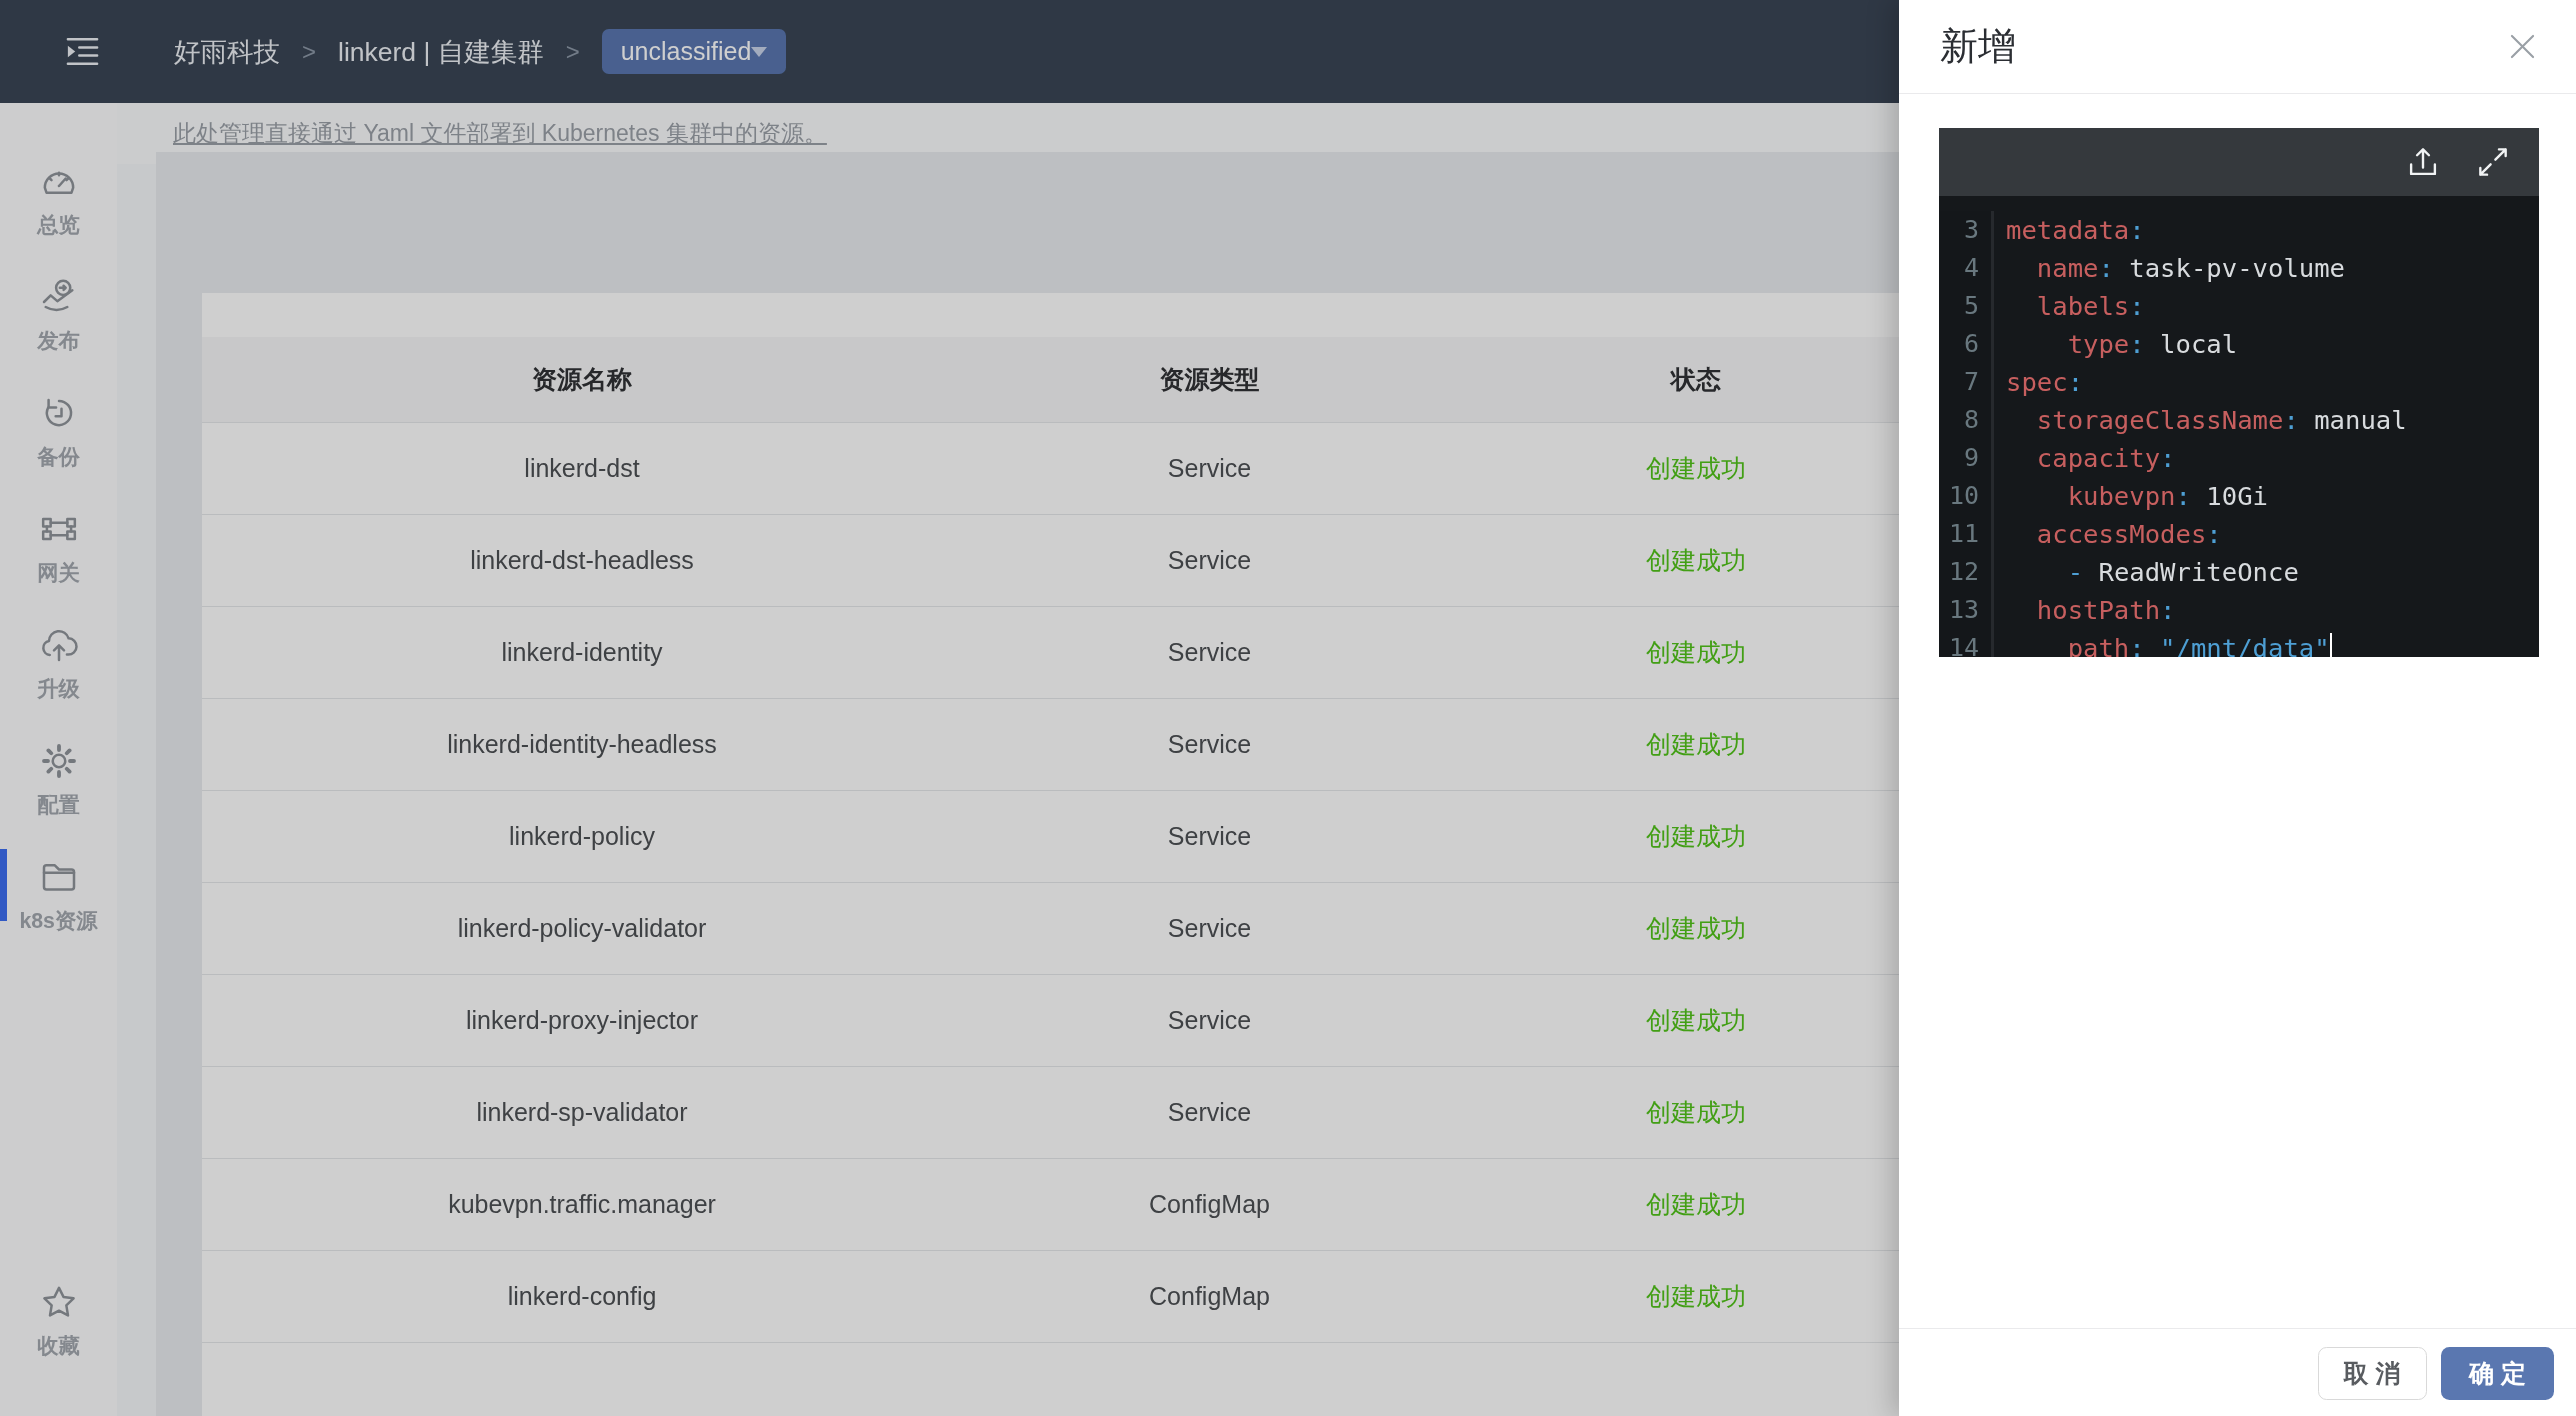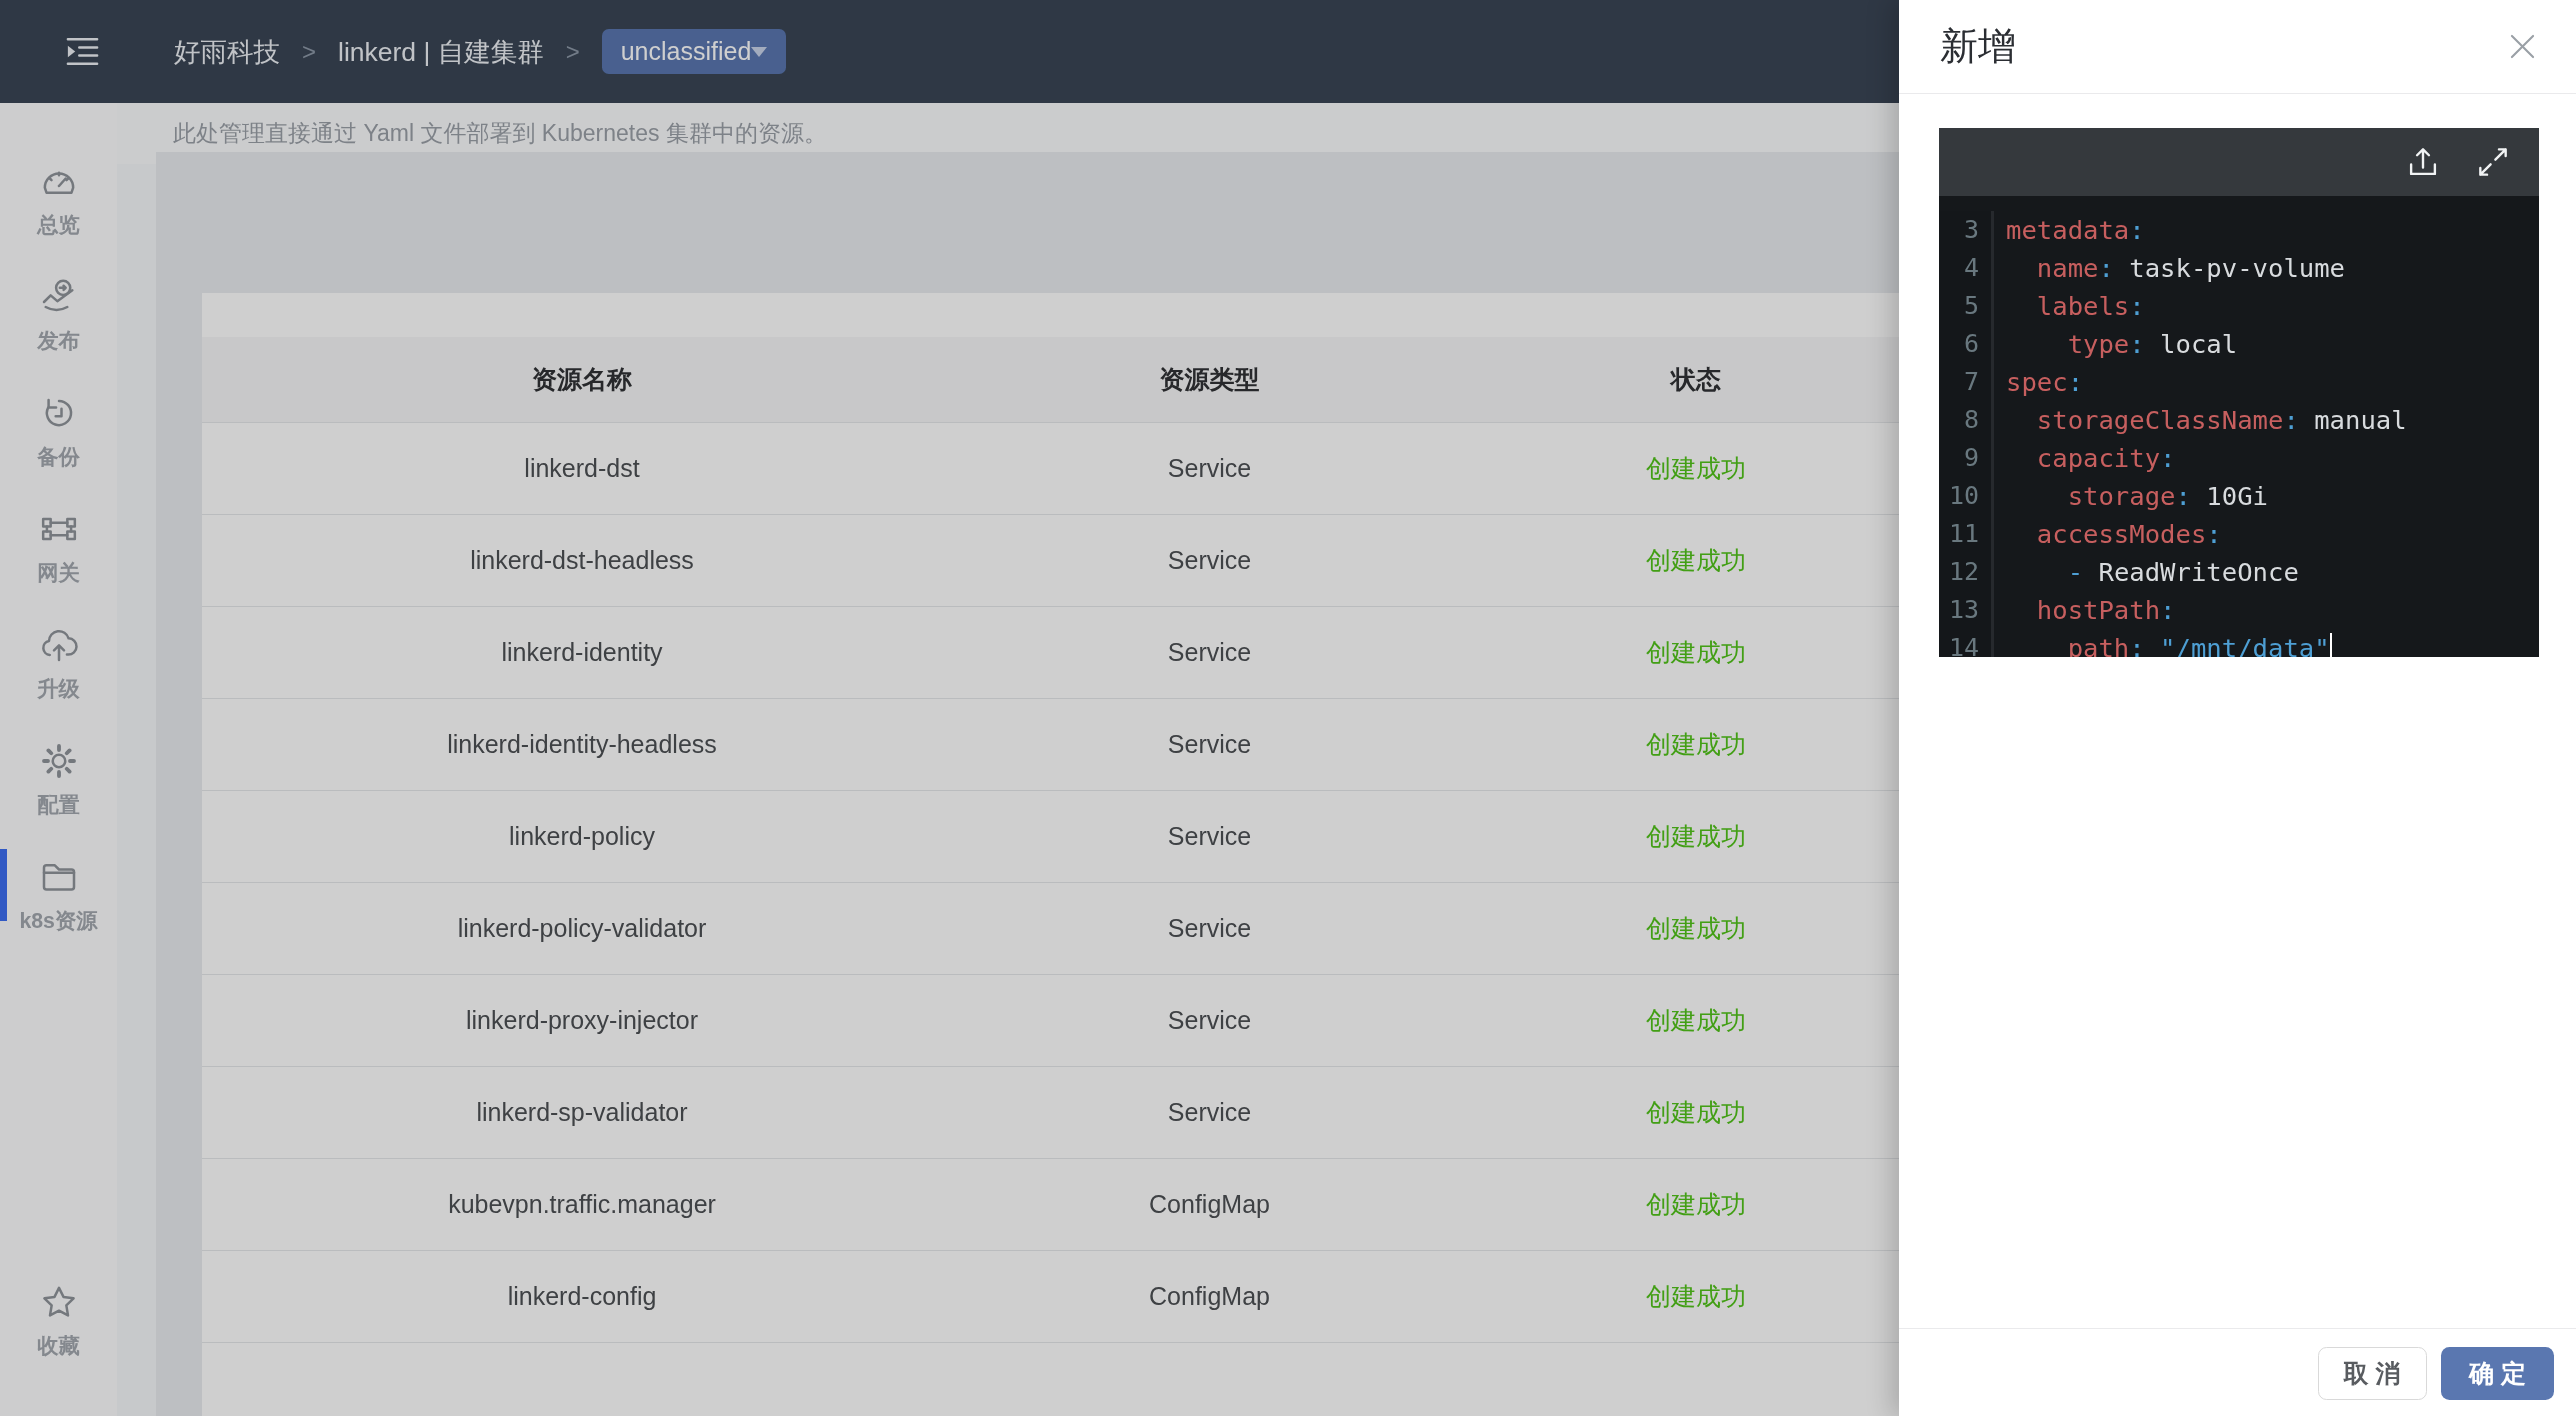--- a/index.html
+++ b/index.html
@@ -41,21 +41,21 @@
   .side-item .lbl{ margin-top:8.5px; font-size:21.3px; color:#a3a8af; white-space:nowrap; }
   .side-item.active .active-bar{
     position:absolute; left:0; top:6.8px; width:6.8px; height:72px;
     background:var(--active-bar,#3d6ef2);
   }
   .side-item.bottom{ position:absolute; bottom:34px; left:0; }
   
   .content{ position:absolute; top:103px; left:117px; right:0; bottom:0; background:#f6f8fa; }
   .notice{
     height:61px; background:#fbfcfd; display:flex; align-items:center;
-    padding-left:56px; font-size:23px; color:#9ba0a8;
+    padding-left:56px; font-size:23px; color:#9ba0a8;text-decoration:underline;
   }
   .panel{ position:absolute; top:49px; left:39px; right:0; bottom:0; background:#e9ecef; }
   .card{
     position:absolute; top:141px; left:46px; width:2151px; height:1238px;
     background:#ffffff;
   }
   .rtable{ margin-top:44px; }
   .tr{ display:flex; width:100%; }
   .thead{ background:#f7f7f8; height:86px; border-bottom:1.7px solid #e6e8ea; }
   .tbody .tr{ height:92px; border-bottom:1.7px solid #e6e8ea; cursor:pointer; }
@@ -324,21 +324,21 @@
             <div class="cline">
               <span class="ln">8</span>
               <span class="lcode"><span class="tok-plain">  </span><span class="tok-key">storageClassName</span><span class="tok-punc">:</span><span class="tok-val"> manual</span></span>
             </div>
             <div class="cline">
               <span class="ln">9</span>
               <span class="lcode"><span class="tok-plain">  </span><span class="tok-key">capacity</span><span class="tok-punc">:</span></span>
             </div>
             <div class="cline">
               <span class="ln">10</span>
-              <span class="lcode"><span class="tok-plain">    </span><span class="tok-key">storage</span><span class="tok-punc">:</span><span class="tok-val"> 10Gi</span></span>
+              <span class="lcode"><span class="tok-plain">    </span><span class="tok-key">kubevpn</span><span class="tok-punc">:</span><span class="tok-val"> 10Gi</span></span>
             </div>
             <div class="cline">
               <span class="ln">11</span>
               <span class="lcode"><span class="tok-plain">  </span><span class="tok-key">accessModes</span><span class="tok-punc">:</span></span>
             </div>
             <div class="cline">
               <span class="ln">12</span>
               <span class="lcode"><span class="tok-plain">    </span><span class="tok-punc">-</span><span class="tok-val"> ReadWriteOnce</span></span>
             </div>
             <div class="cline">

